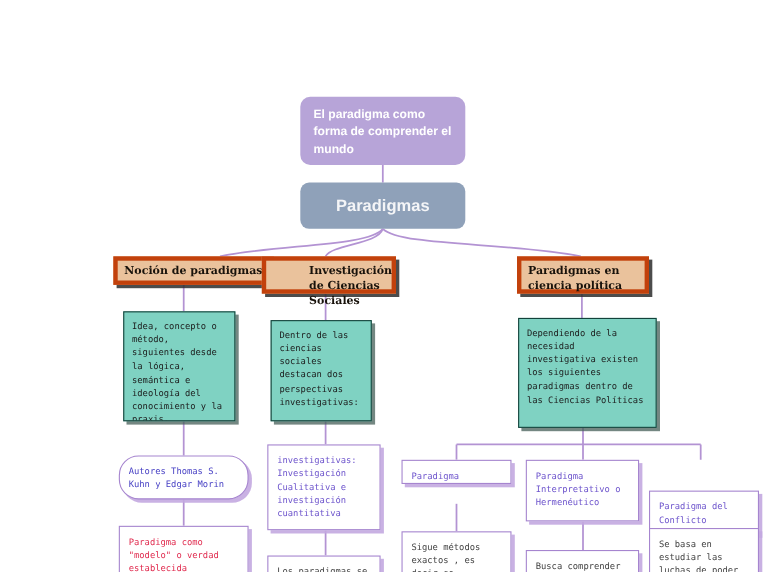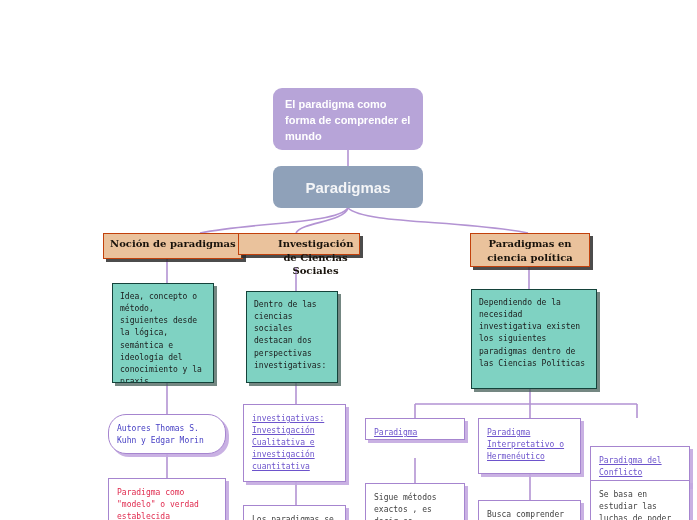--- a/index.html
+++ b/index.html
@@ -8,32 +8,32 @@
   svg.wires{position:absolute;left:0;top:0;z-index:1;}
   svg.wires path, svg.wires line{stroke:var(--connector,#b393d3);stroke-width:1.6;fill:none;}
   .node{position:absolute;z-index:2;box-sizing:border-box;}
 
   .root{background:var(--root-fill,#b7a4d8);color:#ffffff;border-radius:9px;
         font-family:"Liberation Sans",sans-serif;font-size:11px;font-weight:600;
         line-height:1.45;padding:9px 12px;overflow:hidden;margin-top:10px;}
   .main{background:var(--main-fill,#8fa1b9);color:#f4f5f7;border-radius:8px;
         font-family:"Liberation Sans",sans-serif;font-size:15px;font-weight:700;
         display:flex;align-items:center;justify-content:center;}
-  .hdr{background:var(--header-fill,#eac29c);color:#18120b;border:1px solid #c2410c;
+  .hdr{background:var(--header-fill,#eac29c);color:#18120b;border:4px solid #c2410c;
        box-shadow:3px 3px 0 rgba(45,45,45,.85);
        font-family:"DejaVu Serif",serif;font-size:10px;font-weight:700;line-height:1.35;
-       padding:3px 6px;text-align:center;}
+       padding:3px 6px;}
   .hdr.nowrap{white-space:nowrap;}
   .teal{background:var(--summary-fill,#7fd2c2);color:#1b1b1b;border:1.5px solid #14423a;
         box-shadow:3px 3px 0 rgba(70,95,88,.75);
         font-size:8px;line-height:1.52;padding:7px;overflow:hidden;}
   .note{background:#ffffff;border:1px solid var(--note-border,#a685cf);
         box-shadow:3px 3px 0 rgba(195,168,224,.9);
         font-size:8px;line-height:1.5;padding:8px;overflow:hidden;}
-  .t-purple{color:var(--purple,#6d54cc);text-decoration:underline;}
+  .t-purple{color:var(--purple,#6d54cc);}
   .t-blue{color:var(--blue,#4740c4);}
   .t-red{color:var(--red,#e02a4e);}
   .t-dark{color:var(--dark,#3f3f3f);}
 </style>
 </head>
 <body>
 
 <div class="canvas">
 
   <svg class="wires" width="697" height="520">
@@ -59,21 +59,21 @@
 
   <div class="node root" style="left:273px;top:78px;width:150px;height:62px;">El paradigma como forma de comprender el mundo</div>
 
   <div class="node main" style="left:273px;top:166px;width:150px;height:42px;">Paradigmas</div>
 
   <div class="node hdr nowrap" style="left:103px;top:233px;height:26px;">Noción de paradigmas</div>
   <div class="node teal" style="left:112px;top:283px;width:102px;height:100px;">Idea, concepto o método, siguientes desde la lógica, semántica e ideología del conocimiento y la praxis.</div>
   <div class="node note t-blue" style="left:108px;top:414px;width:118px;height:40px;border-radius:18px;">Autores Thomas S. Kuhn y Edgar Morin</div>
   <div class="node note t-red" style="left:108px;top:478px;width:118px;height:60px;">Paradigma como "modelo" o verdad establecida</div>
 
-  <div class="node hdr" style="left:238px;top:233px;width:122px;height:22px;padding-left:39px;">Investigación de Ciencias Sociales</div>
+  <div class="node hdr" style="left:238px;top:233px;width:122px;height:34px;padding-left:39px;">Investigación de Ciencias Sociales</div>
   <div class="node teal" style="left:246px;top:291px;width:92px;height:92px;">Dentro de las ciencias sociales destacan dos perspectivas investigativas:</div>
   <div class="node note t-purple" style="left:243px;top:404px;width:103px;height:78px;">investigativas: Investigación Cualitativa e investigación cuantitativa</div>
   <div class="node note t-dark" style="left:243px;top:505px;width:103px;height:40px;">Los paradigmas se</div>
 
   <div class="node hdr" style="left:470px;top:233px;width:120px;height:34px;">Paradigmas en ciencia política</div>
   <div class="node teal" style="left:471px;top:289px;width:126px;height:100px;">Dependiendo de la necesidad investigativa existen los siguientes paradigmas dentro de las Ciencias Políticas</div>
 
   <div class="node note t-purple" style="left:365px;top:418px;width:100px;height:22px;">Paradigma Positivista</div>
   <div class="node note t-purple" style="left:478px;top:418px;width:103px;height:56px;">Paradigma Interpretativo o Hermenéutico</div>
   <div class="node note t-purple" style="left:590px;top:418px;width:100px;height:40px;margin-top:28px;">Paradigma del Conflicto</div>

